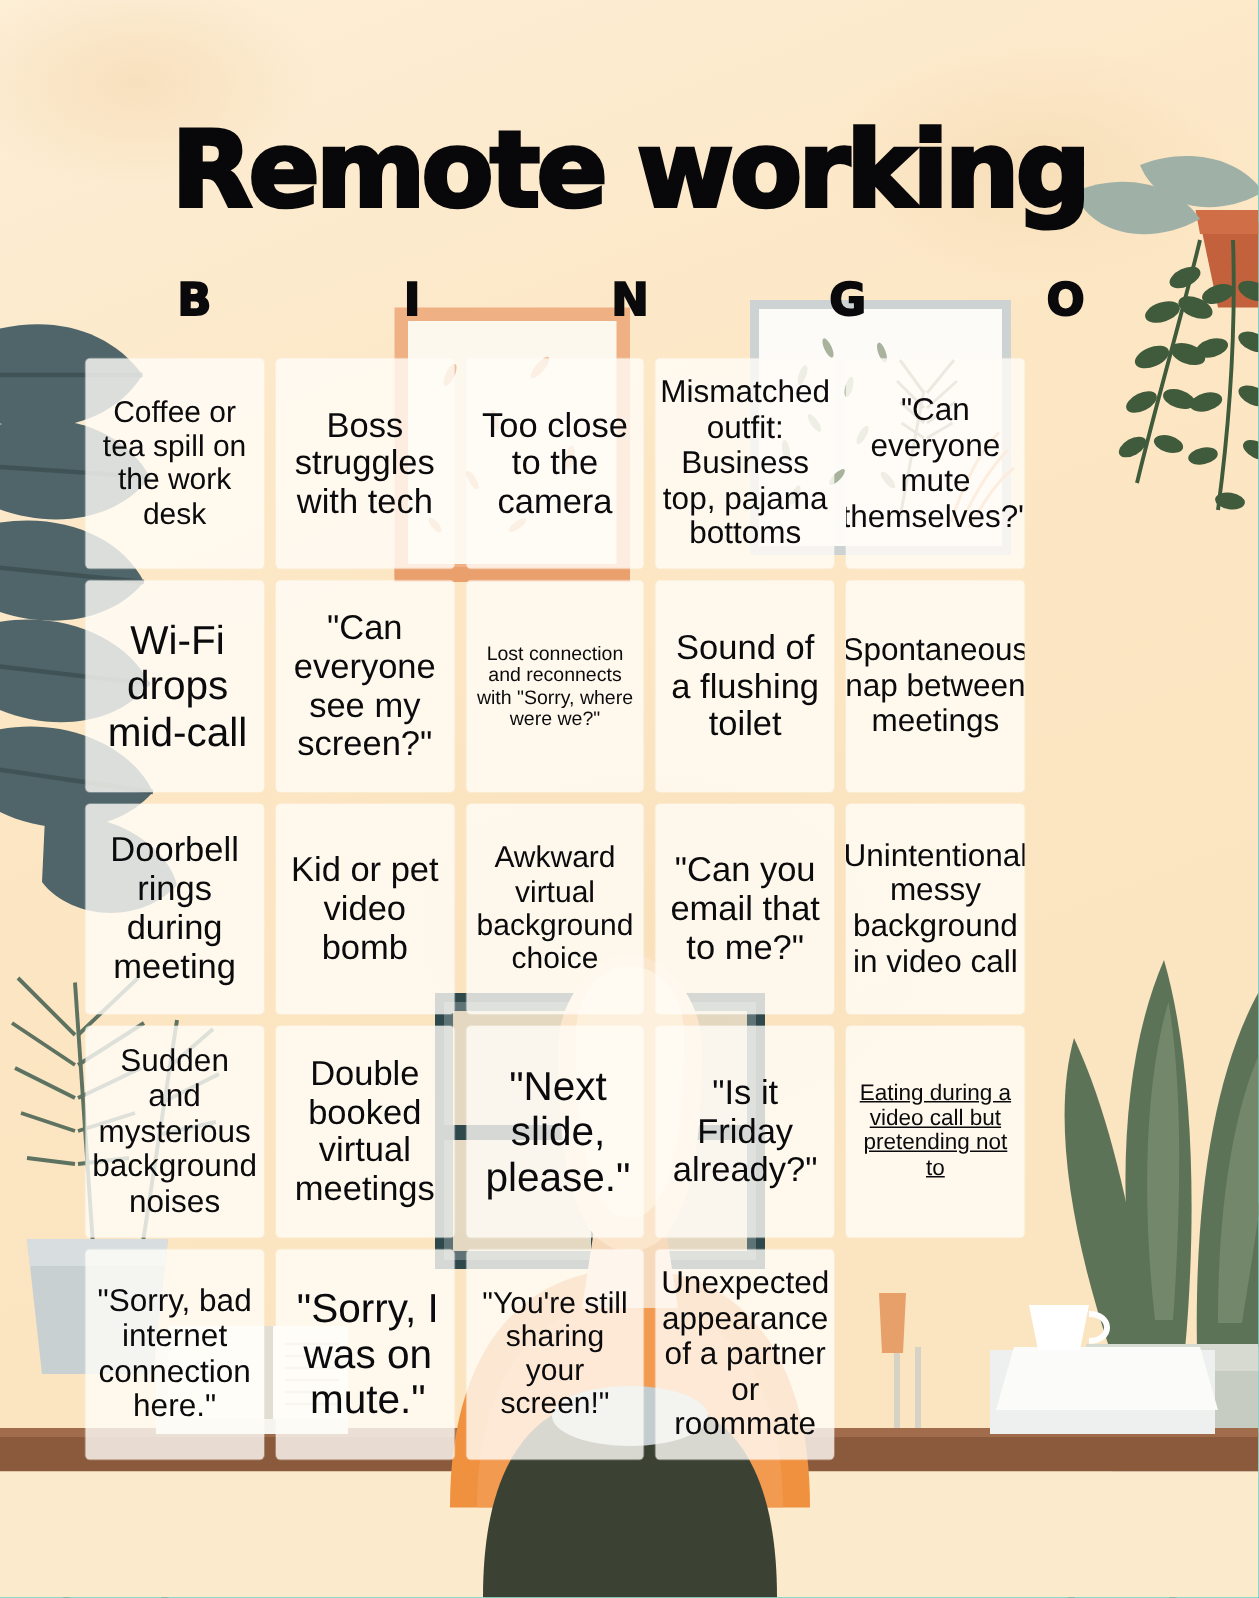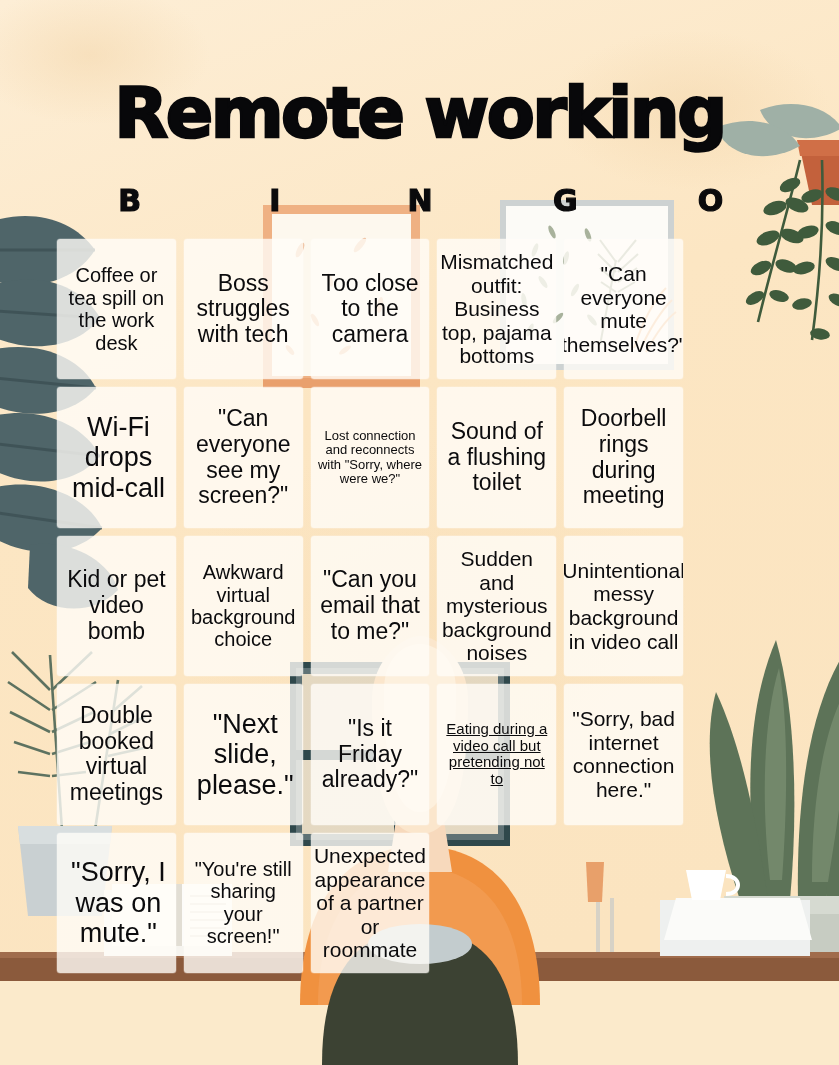--- a/index.html
+++ b/index.html
@@ -324,26 +324,27 @@
   <div id="grid">
       <div class="cell fs-md">Coffee or tea spill on the work desk</div>
       <div class="cell fs-lg">Boss struggles with tech</div>
       <div class="cell fs-lg">Too close to the camera</div>
       <div class="cell fs-sm">Mismatched outfit: Business top, pajama bottoms</div>
       <div class="cell fs-sm">"Can everyone mute themselves?"</div>
       <div class="cell fs-xl">Wi-Fi drops mid-call</div>
       <div class="cell fs-lg">"Can everyone see my screen?"</div>
       <div class="cell fs-xxs">Lost connection and reconnects with "Sorry, where were we?"</div>
       <div class="cell fs-lg">Sound of a flushing toilet</div>
+      <div class="cell fs-sm">Spontaneous nap between meetings</div>
       <div class="cell fs-lg">Doorbell rings during meeting</div>
       <div class="cell fs-lg">Kid or pet video bomb</div>
       <div class="cell fs-md">Awkward virtual background choice</div>
       <div class="cell fs-lg">"Can you email that to me?"</div>
+      <div class="cell fs-sm">Unintentional messy background in video call</div>
       <div class="cell fs-sm">Sudden and mysterious background noises</div>
-      <div class="cell fs-sm">Unintentional messy background in video call</div>
       <div class="cell fs-lg">Double booked virtual meetings</div>
       <div class="cell fs-xl">"Next slide, please."</div>
       <div class="cell fs-lg">"Is it Friday already?"</div>
       <div class="cell fs-xs">Eating during a video call but pretending not to</div>
       <div class="cell fs-sm">"Sorry, bad internet connection here."</div>
       <div class="cell fs-xl">"Sorry, I was on mute."</div>
       <div class="cell fs-md">"You're still sharing your screen!"</div>
       <div class="cell fs-sm">Unexpected appearance of a partner or roommate</div>
     </div>
 

